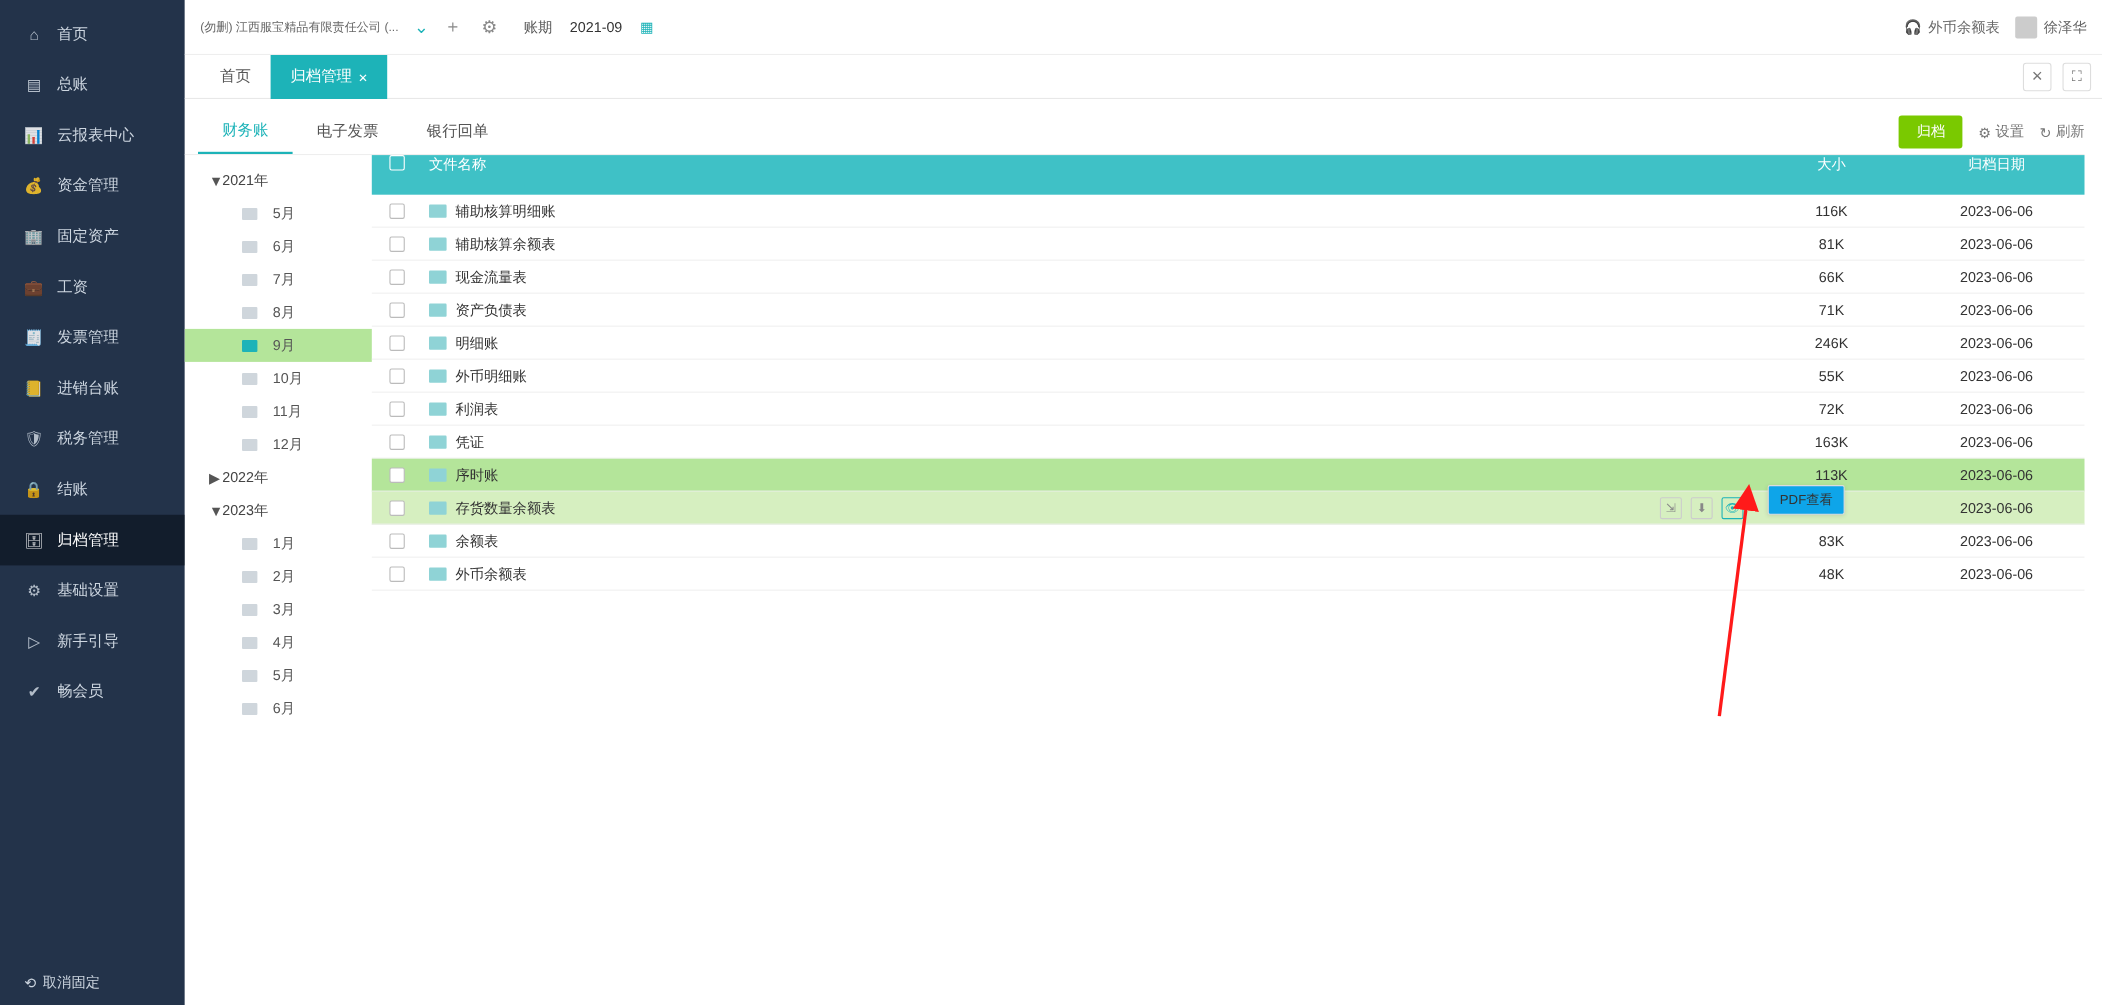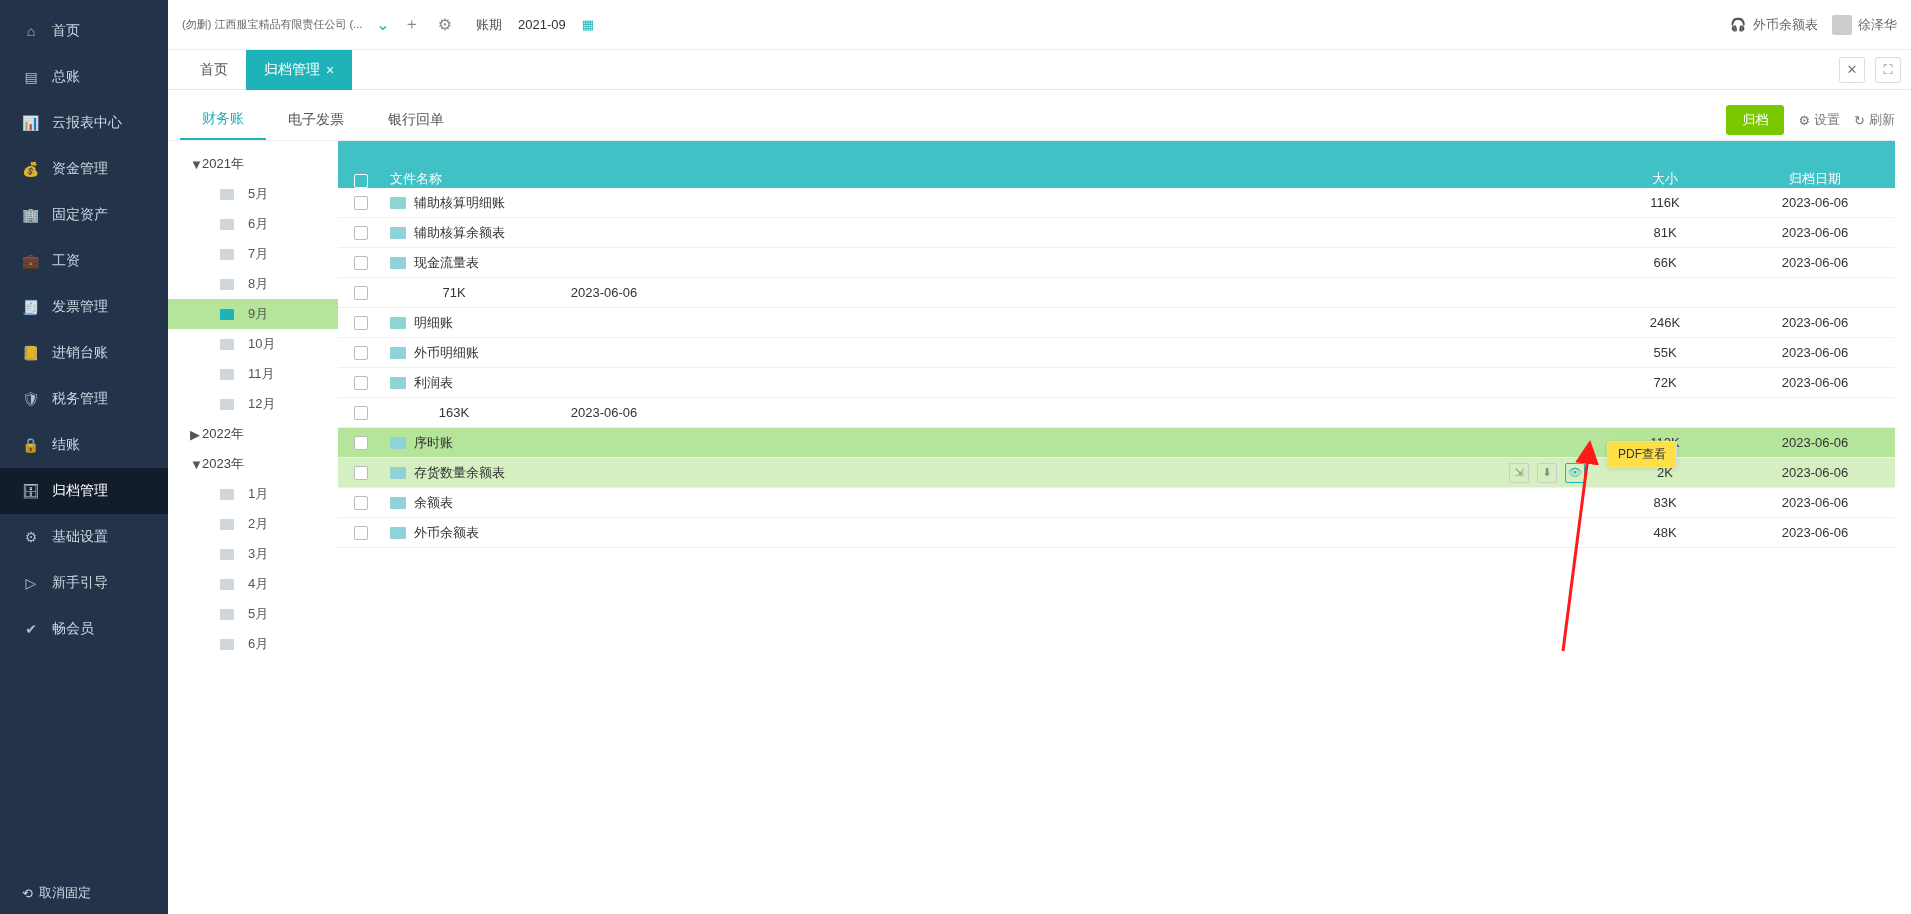--- a/index.html
+++ b/index.html
@@ -58,35 +58,35 @@
 .tree-node { display: flex; align-items: center; height: 30px; cursor: pointer; padding-left: 22px; }
 .tree-year { padding-left: 22px; font-weight: normal; color: #444; }
 .tree-caret { width: 12px; display: inline-block; color: #555; }
 .tree-month { padding-left: 52px; color: #555; gap: 8px; }
 .tree-month .folder { width: 14px; height: 11px; background: #cfd6dc; border-radius: 1px; display: inline-block; margin-right: 6px; }
 .tree-month.selected { background: #b4e59a; }
 .tree-month.selected .folder { background: #1db3b8; }
 
 
 .table-wrap { flex: 1; }
-.thead { background: #3fc1c6; color: #fff; height: 47px; display: flex; align-items: flex-end; }
+.thead { background: #3fc1c6; color: #fff; height: 36px; display: flex; align-items: flex-start; }
 .col-check { width: 46px; display: flex; justify-content: center; }
 .col-name { flex: 1; display: flex; align-items: center; gap: 8px; padding-left: 6px; }
 .col-size { width: 140px; text-align: center; }
 .col-date { width: 160px; text-align: center; }
 .trow { height: 30px; display: flex; align-items: center; border-bottom: 1px solid #f0f0f0; font-size: 13px; }
 .trow.hl { background: #b4e59a; }
 .trow.hl2 { background: #d6efc0; }
 .folder-icon { width: 16px; height: 12px; background: #8fd3d6; border-radius: 1px; display: inline-block; }
 .chk { width: 14px; height: 14px; border: 1px solid #bbb; border-radius: 2px; display: inline-block; background: #fff; }
 .thead .chk { border-color: #fff; background: transparent; }
 .row-actions { display: flex; gap: 8px; margin-right: 10px; color: #888; }
 .row-actions span { width: 20px; height: 20px; border: 1px solid #ccc; border-radius: 2px; display: flex; align-items: center; justify-content: center; cursor: pointer; font-size: 11px; }
 .row-actions span.accent { border-color: #1db3b8; color: #1db3b8; }
-.tooltip { position: absolute; background: #fde047; border: 1px solid #ddd; box-shadow: 0 1px 4px rgba(0,0,0,0.1); padding: 4px 10px; font-size: 12px; border-radius: 2px; }
+.tooltip { position: absolute; background: #0ea5e9; border: 1px solid #ddd; box-shadow: 0 1px 4px rgba(0,0,0,0.1); padding: 4px 10px; font-size: 12px; border-radius: 2px; }
 
 
 .arrow-annot { position: absolute; pointer-events: none; }
 .arrow-annot svg { overflow: visible; }
 </style>
 </head>
 <body>
 
 <div class="app">
 
@@ -273,20 +273,25 @@
                   <span>现金流量表</span>
                   <div style="flex:1"></div>
                 </div>
                 <div class="col-size">66K</div>
                 <div class="col-date">2023-06-06</div>
               </div>
               <div class="trow">
                 <div class="col-check">
                   <span class="chk"></span>
                 </div>
+                <div class="col-name">
+                  <span class="folder-icon"></span>
+                  <span>资产负债表</span>
+                  <div style="flex:1"></div>
+                </div>
                 <div class="col-size">71K</div>
                 <div class="col-date">2023-06-06</div>
               </div>
               <div class="trow">
                 <div class="col-check">
                   <span class="chk"></span>
                 </div>
                 <div class="col-name">
                   <span class="folder-icon"></span>
                   <span>明细账</span>
@@ -315,20 +320,25 @@
                   <span class="folder-icon"></span>
                   <span>利润表</span>
                   <div style="flex:1"></div>
                 </div>
                 <div class="col-size">72K</div>
                 <div class="col-date">2023-06-06</div>
               </div>
               <div class="trow">
                 <div class="col-check">
                   <span class="chk"></span>
+                </div>
+                <div class="col-name">
+                  <span class="folder-icon"></span>
+                  <span>凭证</span>
+                  <div style="flex:1"></div>
                 </div>
                 <div class="col-size">163K</div>
                 <div class="col-date">2023-06-06</div>
               </div>
               <div class="trow hl">
                 <div class="col-check">
                   <span class="chk"></span>
                 </div>
                 <div class="col-name">
                   <span class="folder-icon"></span>

